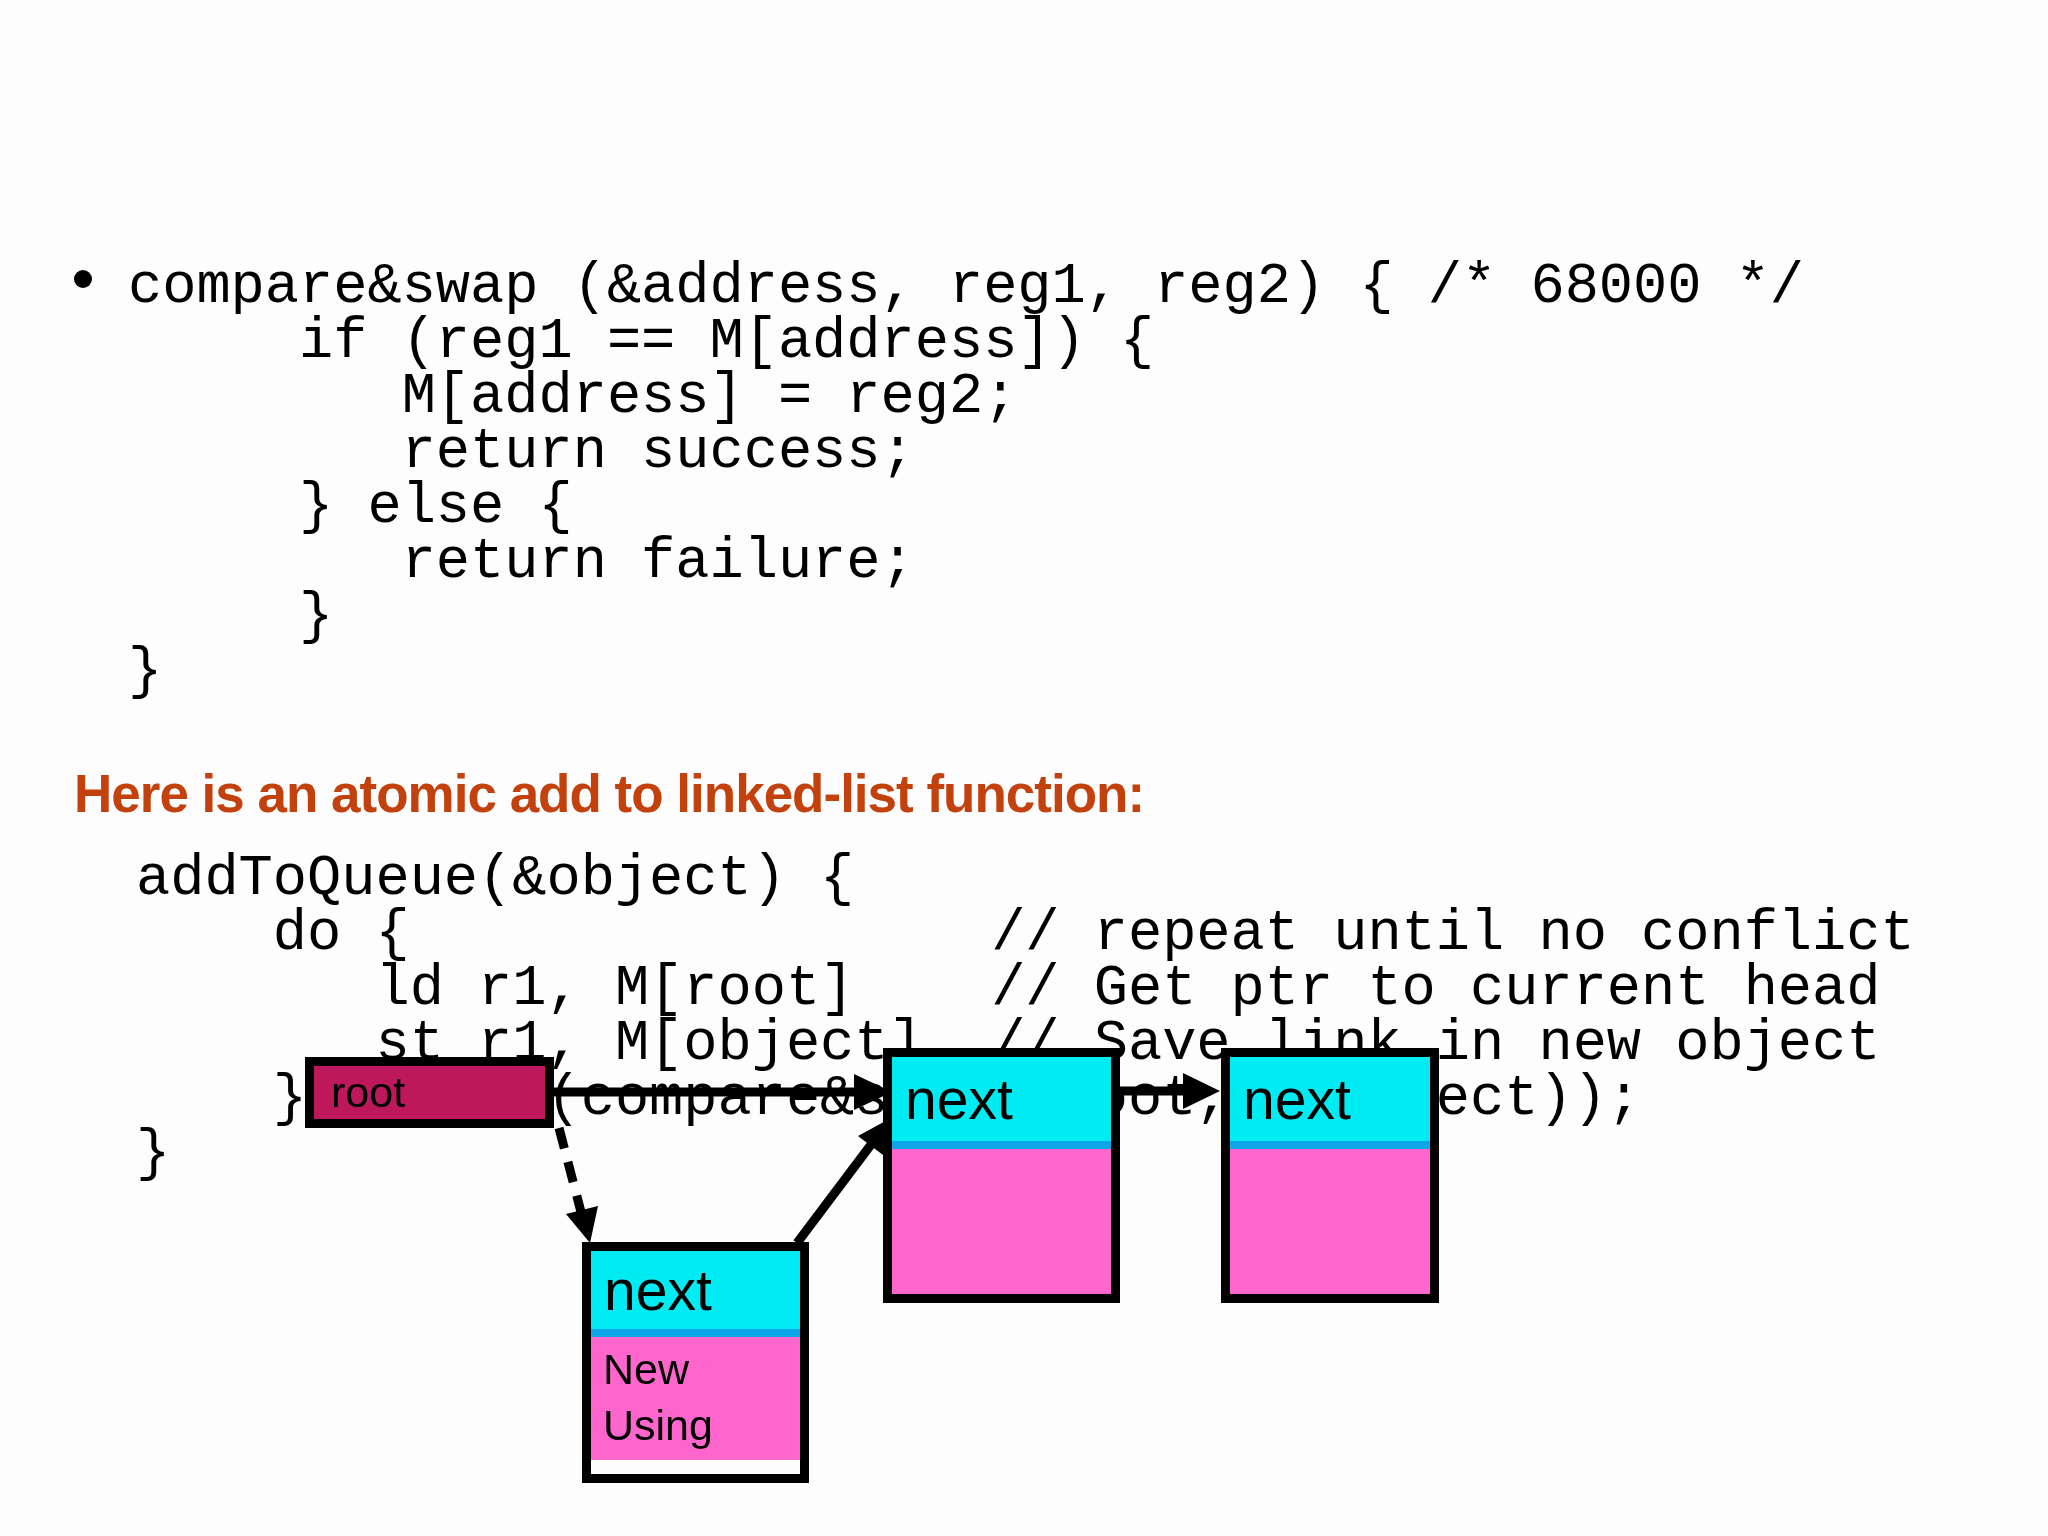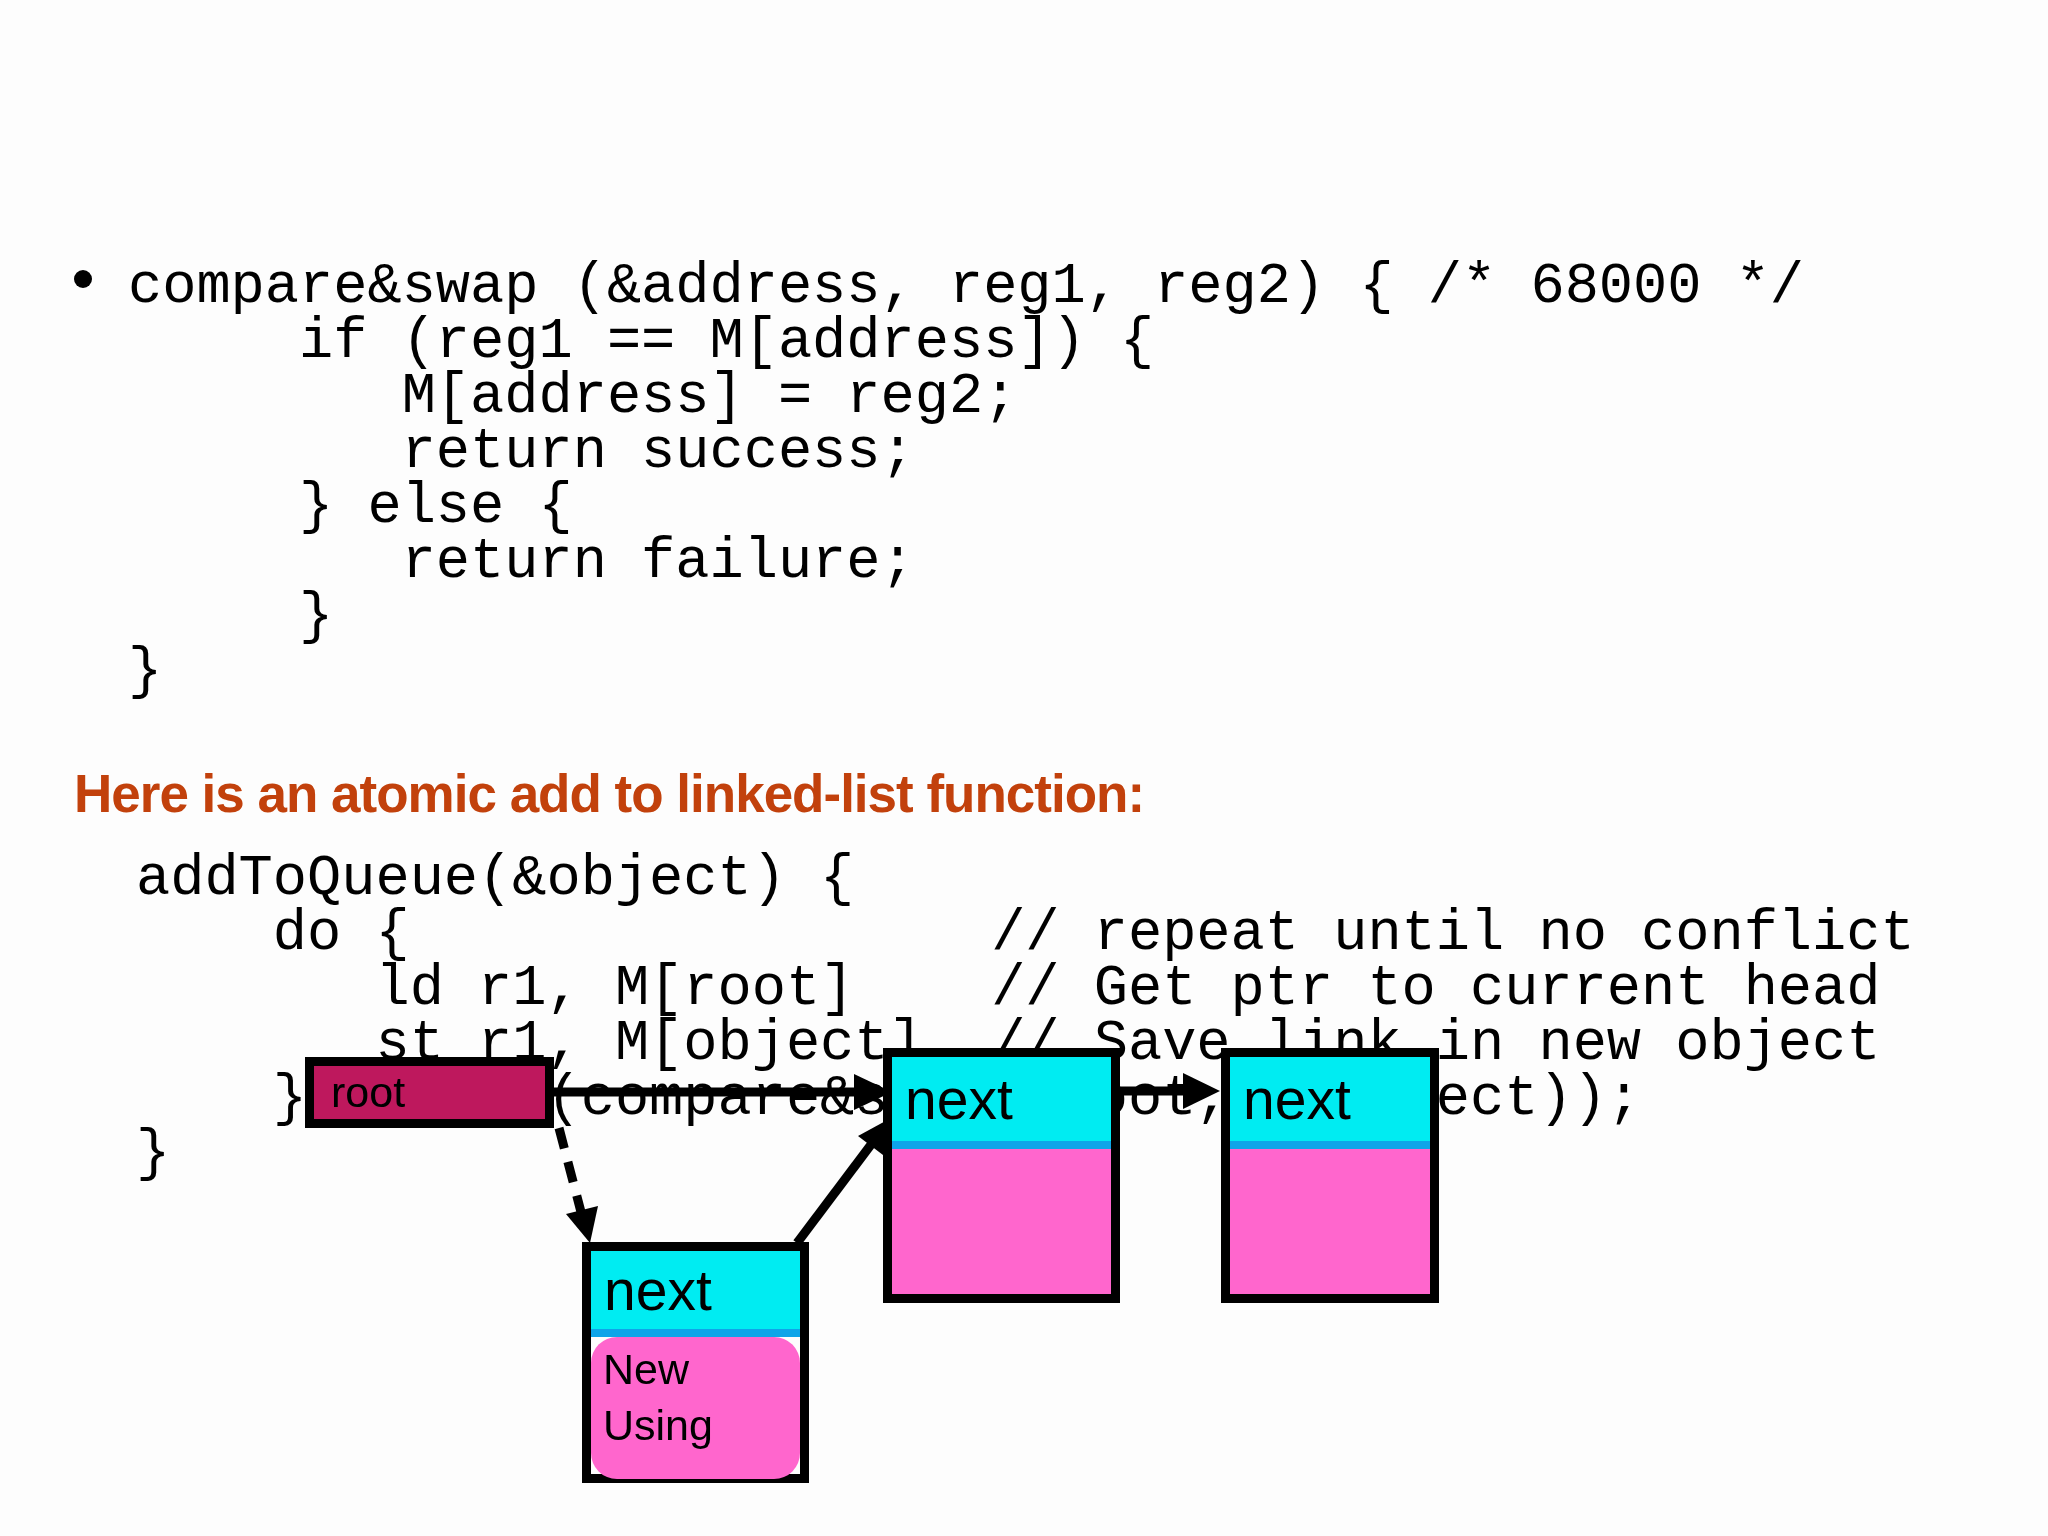--- a/index.html
+++ b/index.html
@@ -42,21 +42,21 @@
   .root-node{
     left:305px;top:1057px;width:249px;height:71px;
     display:flex;align-items:center;font-size:43px;padding-left:17px;
   }
   .node1{left:883px;top:1048px;width:237px;height:255px;}
   .node2{left:1221px;top:1048px;width:218px;height:255px;}
   .node1 .hdr,.node2 .hdr{height:92px;}
   .node1 .body,.node2 .body{height:145px;}
   .new-node{left:582px;top:1242px;width:227px;height:241px;}
   .new-node .hdr{height:86px;}
-  .new-node .body{height:142px;font-size:43px;line-height:56px;padding:4px 0 0 12px;border-radius:26px;}
+  .new-node .body{height:123px;font-size:43px;line-height:56px;padding:4px 0 0 12px;}
   svg.arrows{position:absolute;left:0;top:0;z-index:5;pointer-events:none;}
 </style>
 </head>
 <body>
 
 <div class="slide">
 
 
   <span class="bullet-dot"></span>
 

